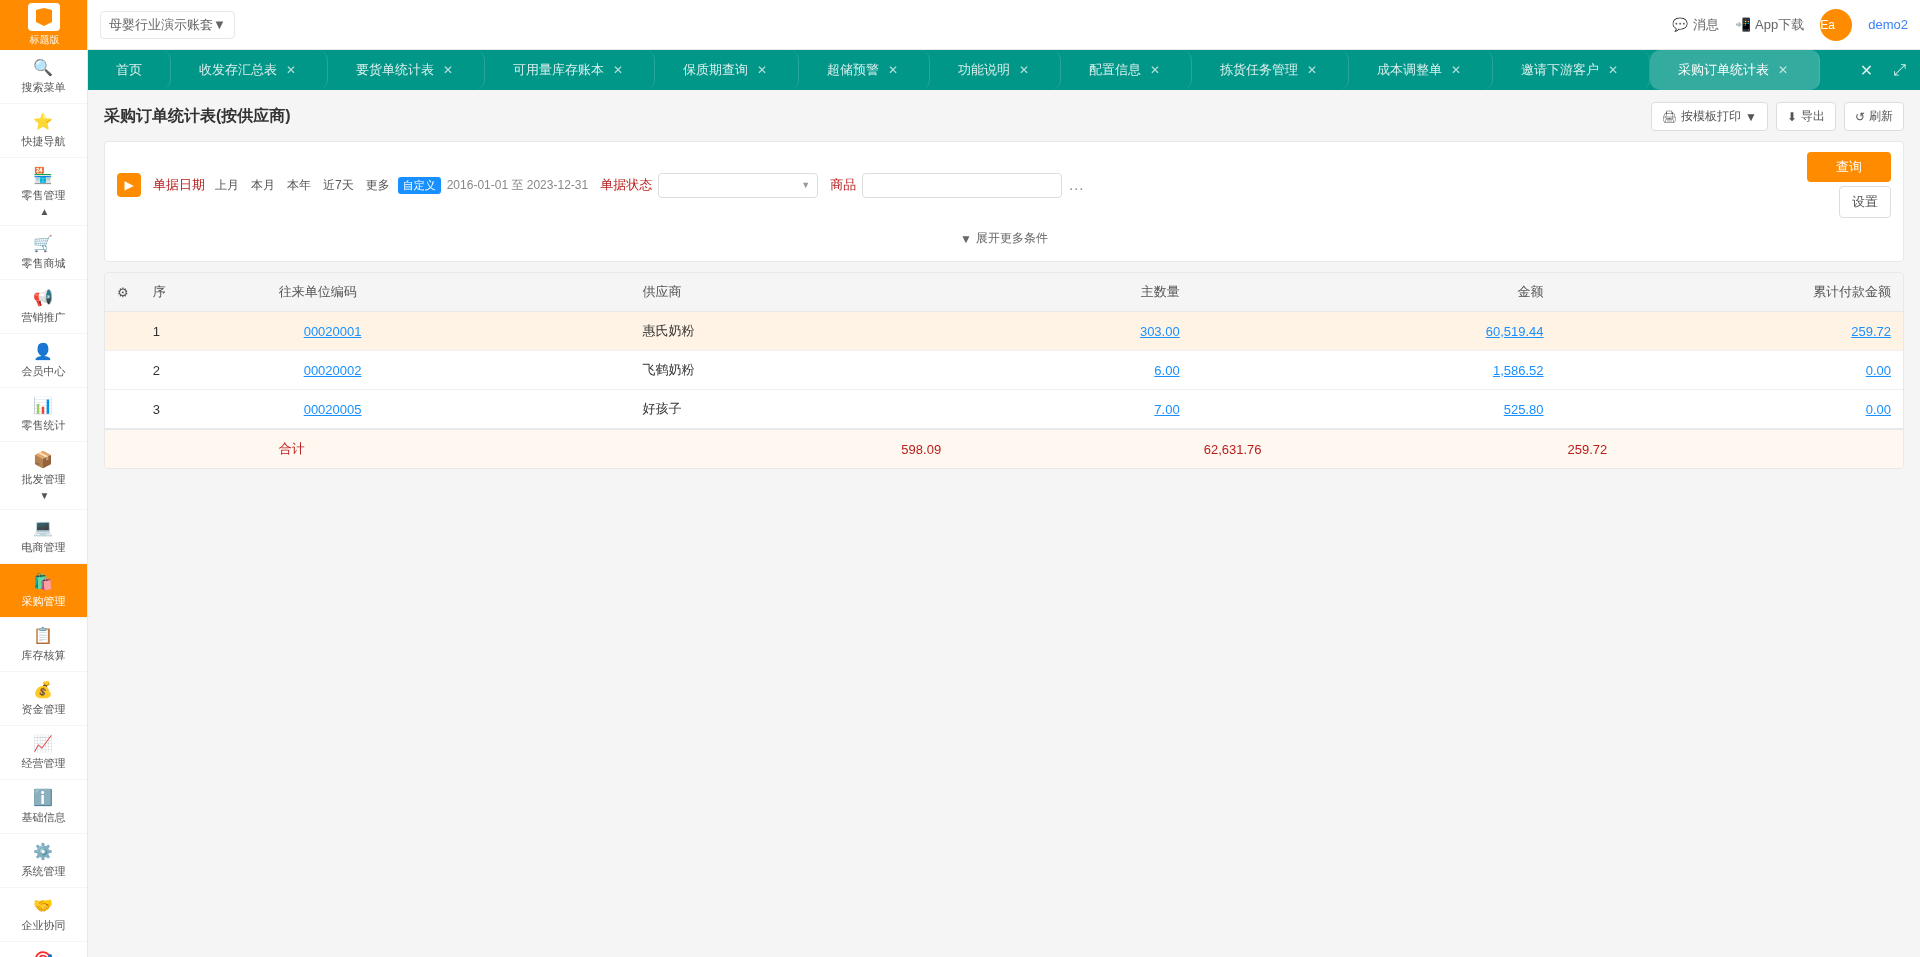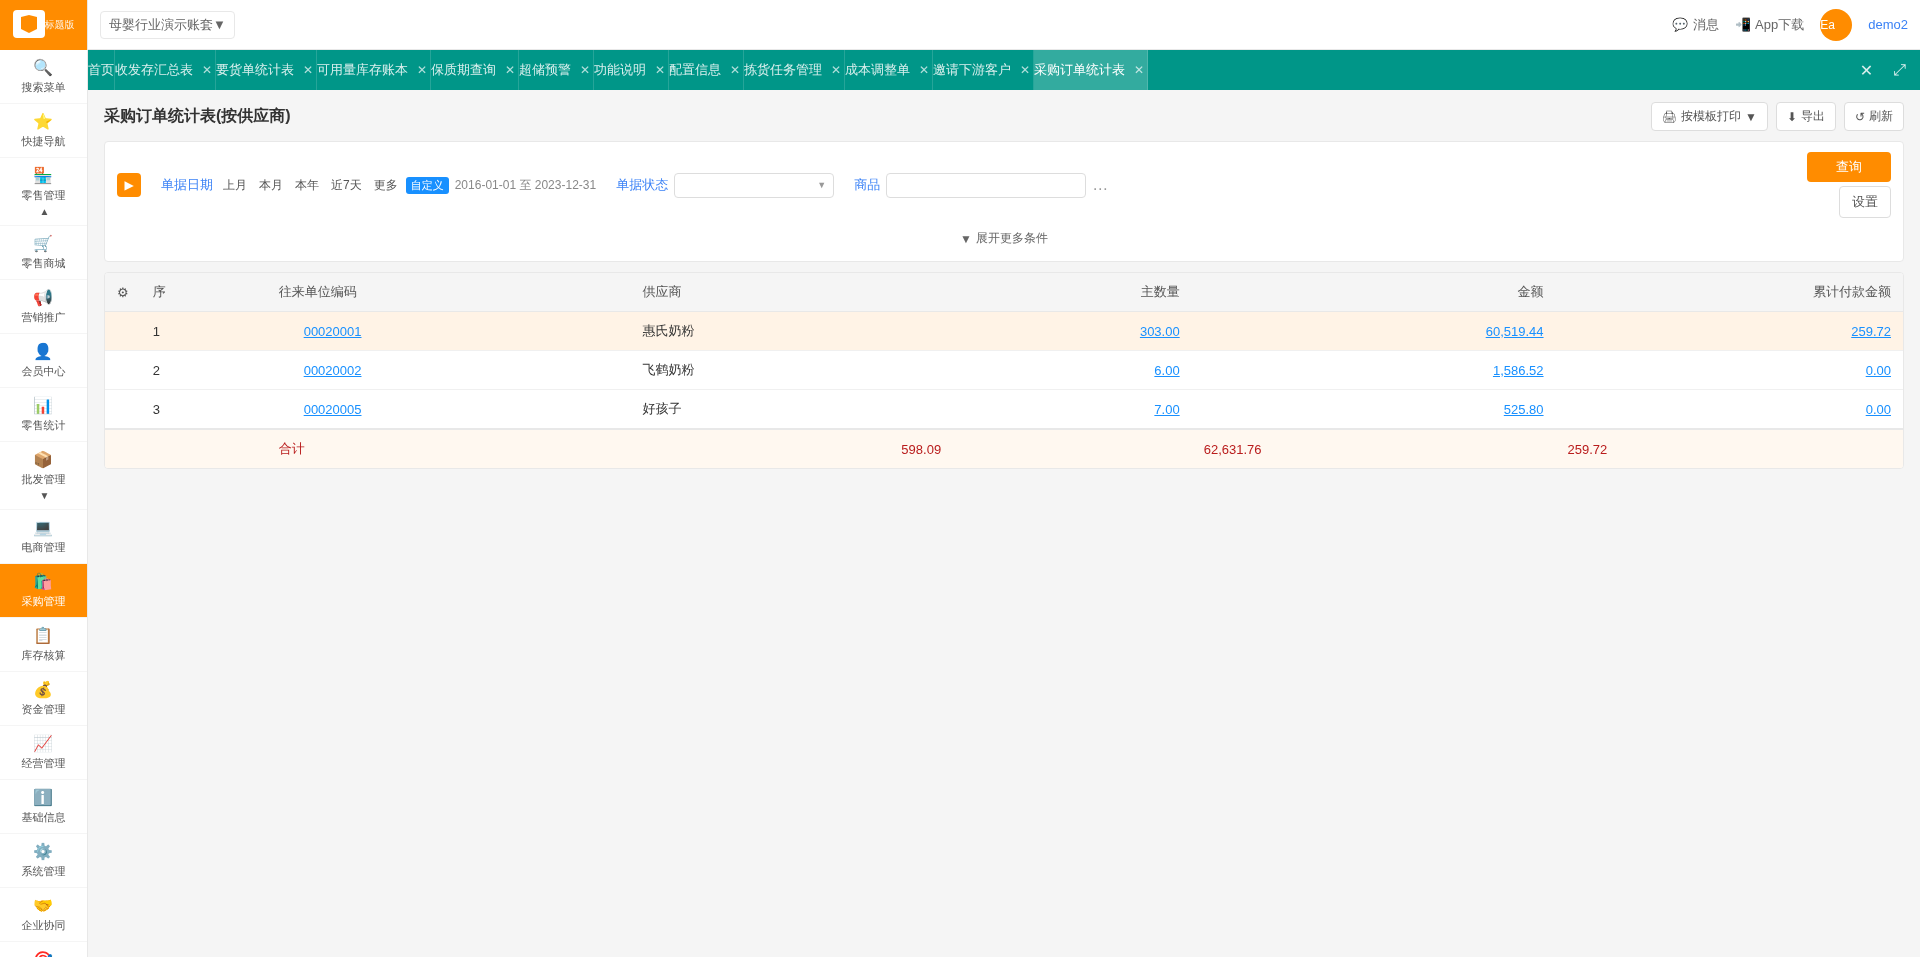--- a/index.html
+++ b/index.html
@@ -20,22 +20,22 @@
       background: #ff8c00;
       display: flex;
       align-items: center;
       justify-content: center;
       color: #fff;
       font-size: 12px;
       flex-shrink: 0;
     }
     .sidebar-logo-inner {
       display: flex;
-      flex-direction: row;
-      align-items: center;
+      flex-direction: column;
+      align-items: flex-end;
     }
     .sidebar-logo-icon {
       width: 32px;
       height: 28px;
       background: #fff;
       border-radius: 4px;
       display: flex;
       align-items: center;
       justify-content: center;
       margin-bottom: 2px;
@@ -122,28 +122,29 @@
       height: 40px;
       background: #009688;
       display: flex;
       align-items: stretch;
       flex-shrink: 0;
       overflow: hidden;
     }
     .tab-item {
       display: flex;
       align-items: center;
-      padding: 0 0;
+      padding: 0 28px;
       color: rgba(255,255,255,0.85);
       font-size: 13px;
       cursor: pointer;
       white-space: nowrap;
       border-right: 1px solid rgba(255,255,255,0.15);
       gap: 6px;
       flex-shrink: 0;
+      border-radius: 10px;
     }
     .tab-item.active { background: rgba(255,255,255,0.2); color: #fff; font-weight: 500; }
     .tab-item .tab-close {
       font-size: 12px;
       color: rgba(255,255,255,0.7);
       display: flex;
       align-items: center;
       justify-content: center;
       width: 16px;
       height: 16px;
@@ -242,24 +243,23 @@
       align-items: center;
       gap: 12px;
       flex-wrap: wrap;
     }
     .filter-group {
       display: flex;
       align-items: center;
       gap: 6px;
     }
     .filter-label {
-      color: #3b82f6;
+      color: #b91c1c;
       font-size: 13px;
       white-space: nowrap;
-      margin-left: 8px;
     }
     .date-shortcuts {
       display: flex;
       align-items: center;
       gap: 4px;
     }
     .date-shortcut-btn {
       background: none;
       border: none;
       cursor: pointer;

